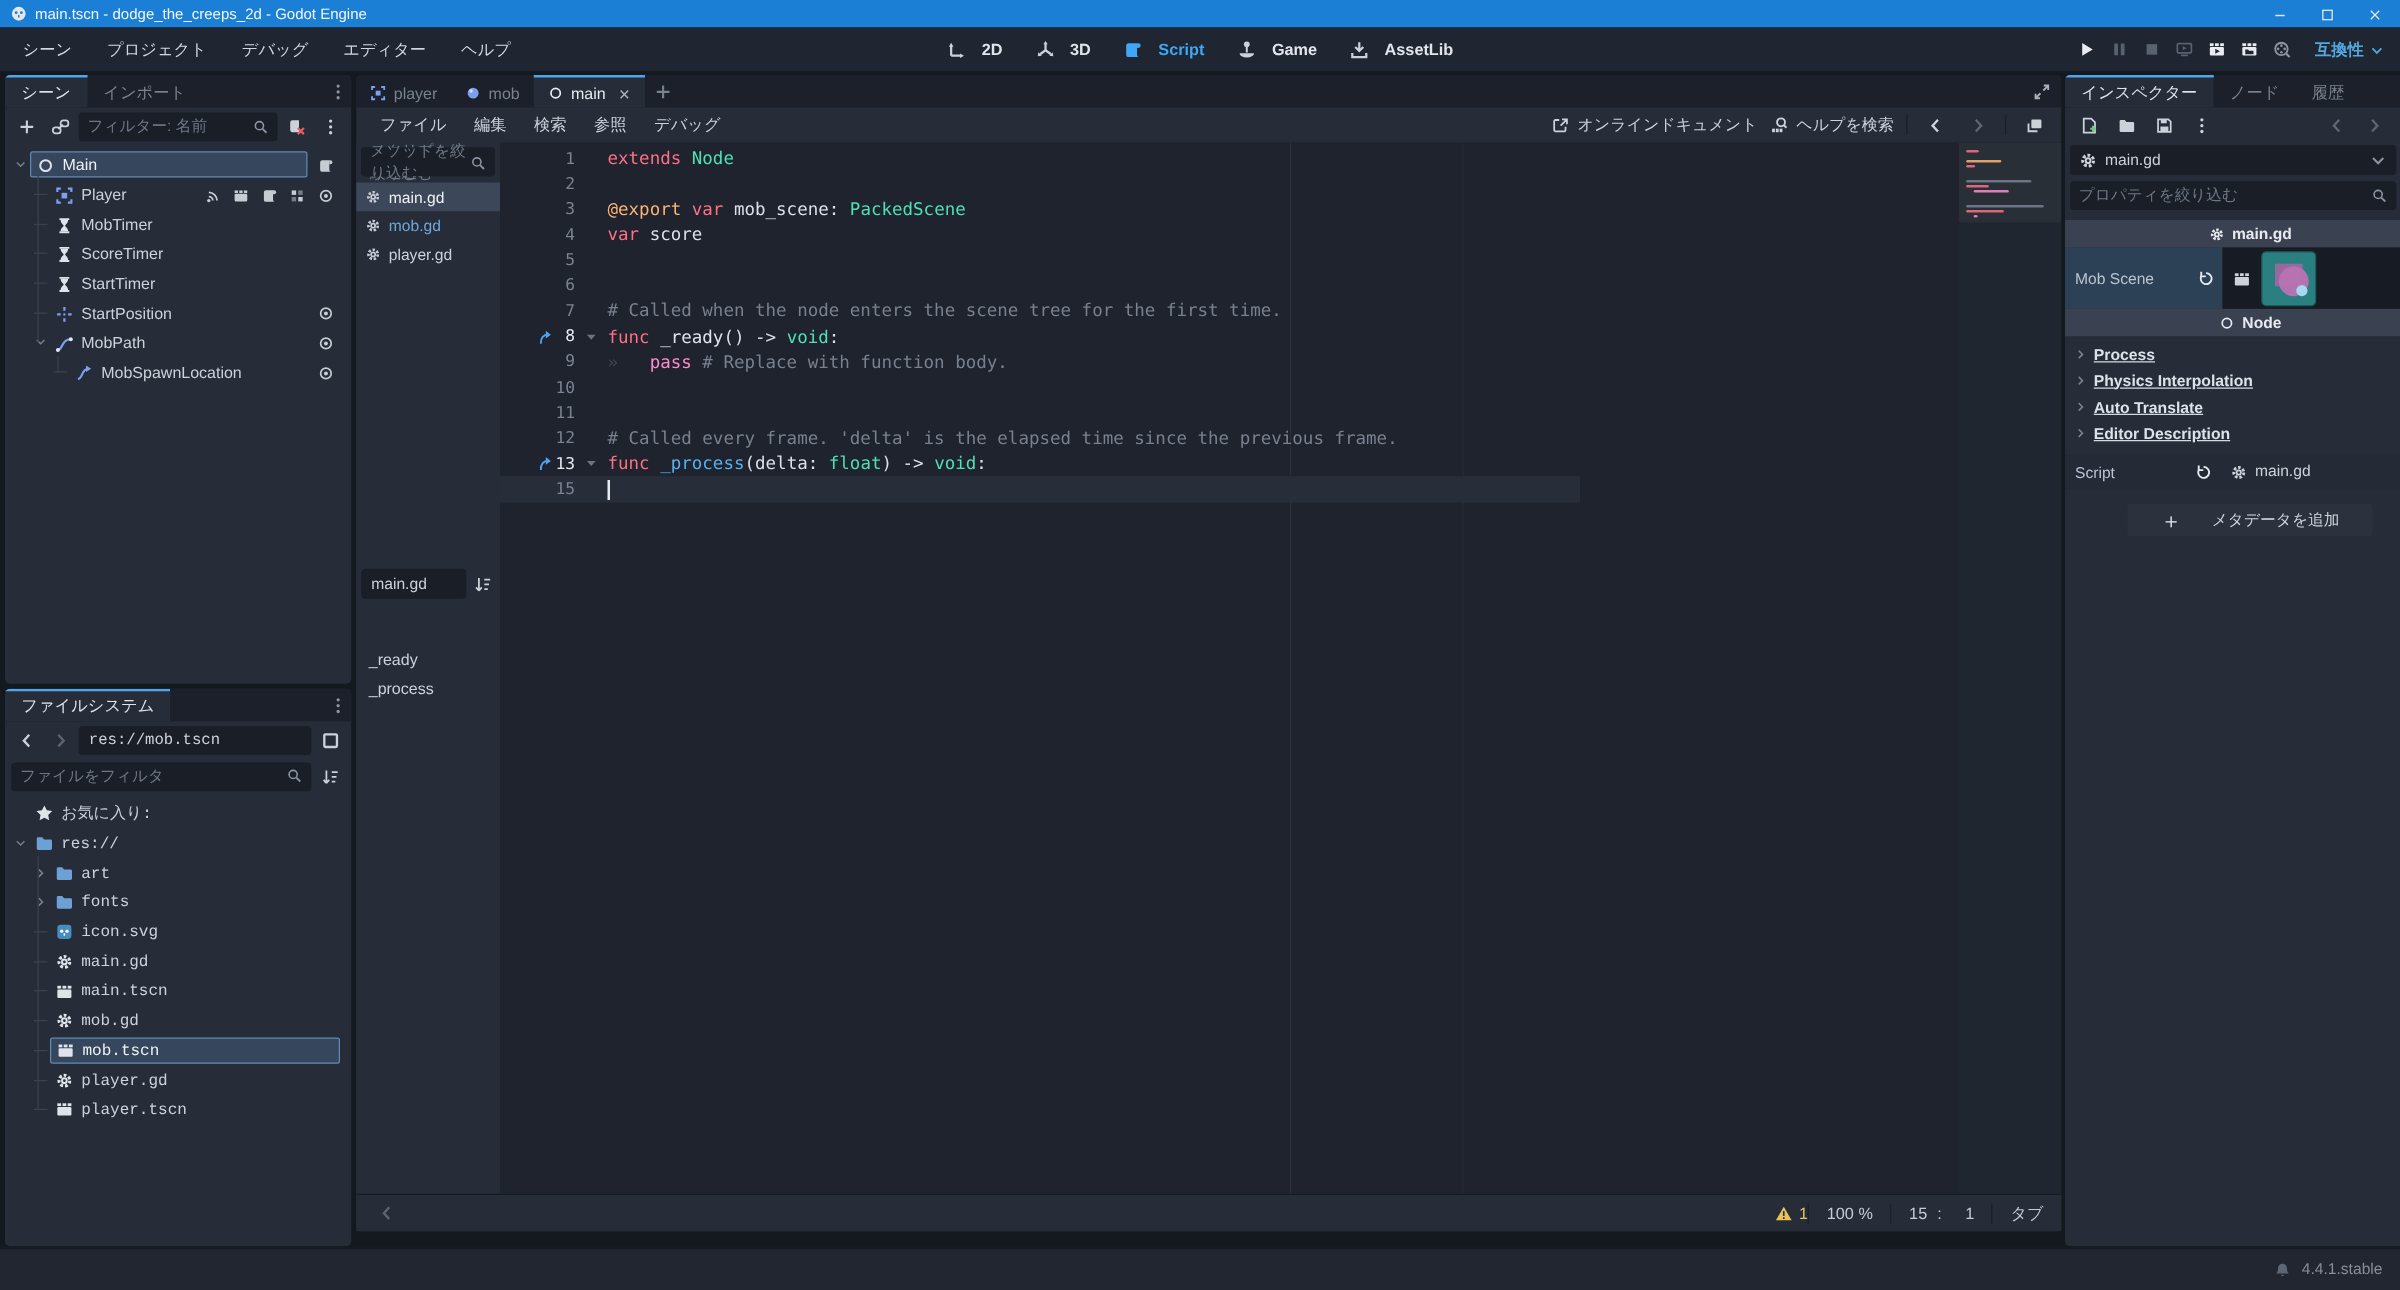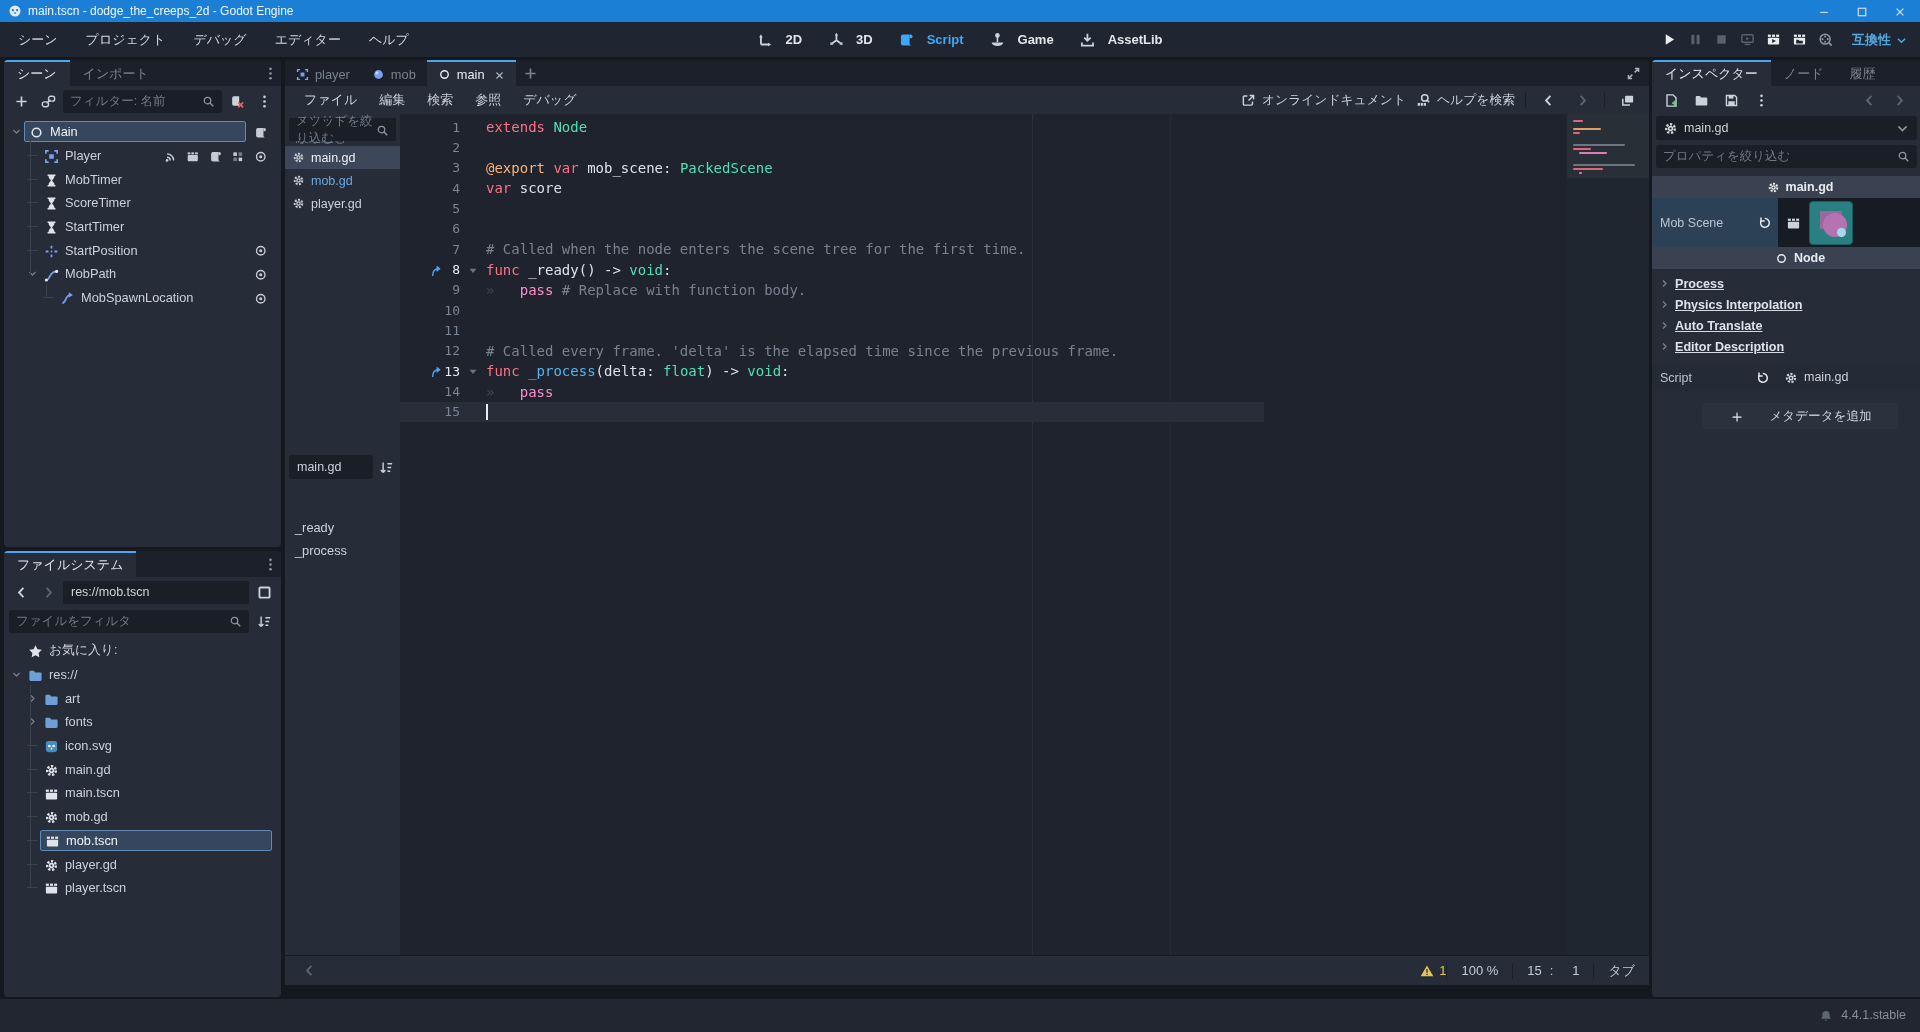--- a/index.html
+++ b/index.html
@@ -56,21 +56,21 @@
   .rowbox .nico { width:15px; height:15px; }
   .rowbox .nname { white-space:nowrap; color:#ccd2da; font-size:12.8px; }
   .trow.selected .rowbox { background:#35465d; border:1px solid #6189b5; }
   .trow.selected .nname { color:#eef2f6; }
   .trail { display:flex; align-items:center; gap:9px; padding:0 5px 0 8px; color:#c7ccd4; }
   .trail svg { width:13.5px; height:13.5px; }
   .vguide { position:absolute; width:1px; background:#3a424e; } .c-white { color:#dfe3ea; }
 
   
   #scene-dock { left:4px; top:60px; width:277px; height:487px; }
-  #fs-dock { left:4px; top:551px; width:277px; height:446px; }
+  #fs-dock { left:4px; top:551px; width:277px; height:446px;font-family:Liberation Mono, monospace; }
   #fs-dock .toolbar { padding:0 5px; }
   .pathbox { flex:1; height:23px; background:#191e27; border-radius:3px; display:flex; align-items:center;
     padding:0 8px; color:#cdd3db; font-size:12.5px; }
 
   
   #center { position:absolute; left:285px; top:60px; width:1364px; height:925px; background:#262c38; border-radius:4px; }
   #scene-tabs { height:26px; background:#1b202a; display:flex; align-items:stretch; position:relative; border-radius:4px 4px 0 0; }
   .stab { display:flex; align-items:center; gap:6px; padding:0 11px; color:#79828e; border-top:2px solid transparent; font-size:12.8px; }
   .stab svg { width:13px; height:13px; }
   .stab.active { background:#262c38; color:#e8ecf1; border-top-color:#4fa6f0; }
@@ -889,21 +889,20 @@
           <div class="cline"><span class="slot-conn"></span><span class="lnum">9</span><span class="slot-fold"></span><span class="ccontent"><span class="tabmark">»   </span><span class="tok-ctl">pass</span><span class="tok-com"> # Replace with function body.</span></span></div>
           <div class="cline"><span class="slot-conn"></span><span class="lnum">10</span><span class="slot-fold"></span><span class="ccontent"></span></div>
           <div class="cline"><span class="slot-conn"></span><span class="lnum">11</span><span class="slot-fold"></span><span class="ccontent"></span></div>
           <div class="cline"><span class="slot-conn"></span><span class="lnum">12</span><span class="slot-fold"></span><span class="ccontent"><span class="tok-com"># Called every frame. 'delta' is the elapsed time since the previous frame.</span></span></div>
           <div class="cline"><span class="slot-conn"><span><svg class="ic" viewBox="0 0 16 16">
                   <path d="M3 13.6 C3 8 5.6 5.4 10 5.4" fill="none" stroke="currentColor" stroke-width="1.7"></path>
                   <path d="M7.6 1.8 L12.2 5.4 L7.6 9 Z" fill="currentColor"></path>
                 </svg></span></span><span class="lnum bright">13</span><span class="slot-fold"><span><svg class="ic" viewBox="0 0 16 16" style="width:10px;height:10px">
                   <path d="M2.5 4.5 L8 11 L13.5 4.5 Z" fill="currentColor"></path>
                 </svg></span></span><span class="ccontent"><span class="tok-kw">func </span><span class="tok-fn2">_process</span><span class="tok-txt">(delta: </span><span class="tok-type">float</span><span class="tok-txt">) -&gt; </span><span class="tok-type">void</span><span class="tok-txt">:</span></span></div>
-          <div class="cline"><span class="slot-conn"></span><span class="lnum">14</span><span class="slot-fold"></span><span class="ccontent"><span class="tabmark">»   </span><span class="tok-ctl">pass</span></span></div>
           <div class="cline current"><span class="slot-conn"></span><span class="lnum">15</span><span class="slot-fold"></span><span class="ccontent"><span class="caret"></span></span></div>
         </div>
       <div id="minimap">
           <div id="mm-view"></div>
           <div class="mmbar" style="top: 6px; left: 6px; width: 9.84px; background: rgb(255, 112, 133);"></div>
           <div class="mmbar" style="top: 14px; left: 6px; width: 27.88px; background: rgb(255, 179, 115);"></div>
           <div class="mmbar" style="top: 18px; left: 6px; width: 7.38px; background: rgb(255, 112, 133);"></div>
           <div class="mmbar" style="top: 30px; left: 6px; width: 52.48px; background: rgb(121, 129, 144);"></div>
           <div class="mmbar" style="top: 34px; left: 6px; width: 18.04px; background: rgb(255, 112, 133);"></div>
           <div class="mmbar" style="top: 38px; left: 12px; width: 27.88px; background: rgb(255, 140, 204);"></div>

